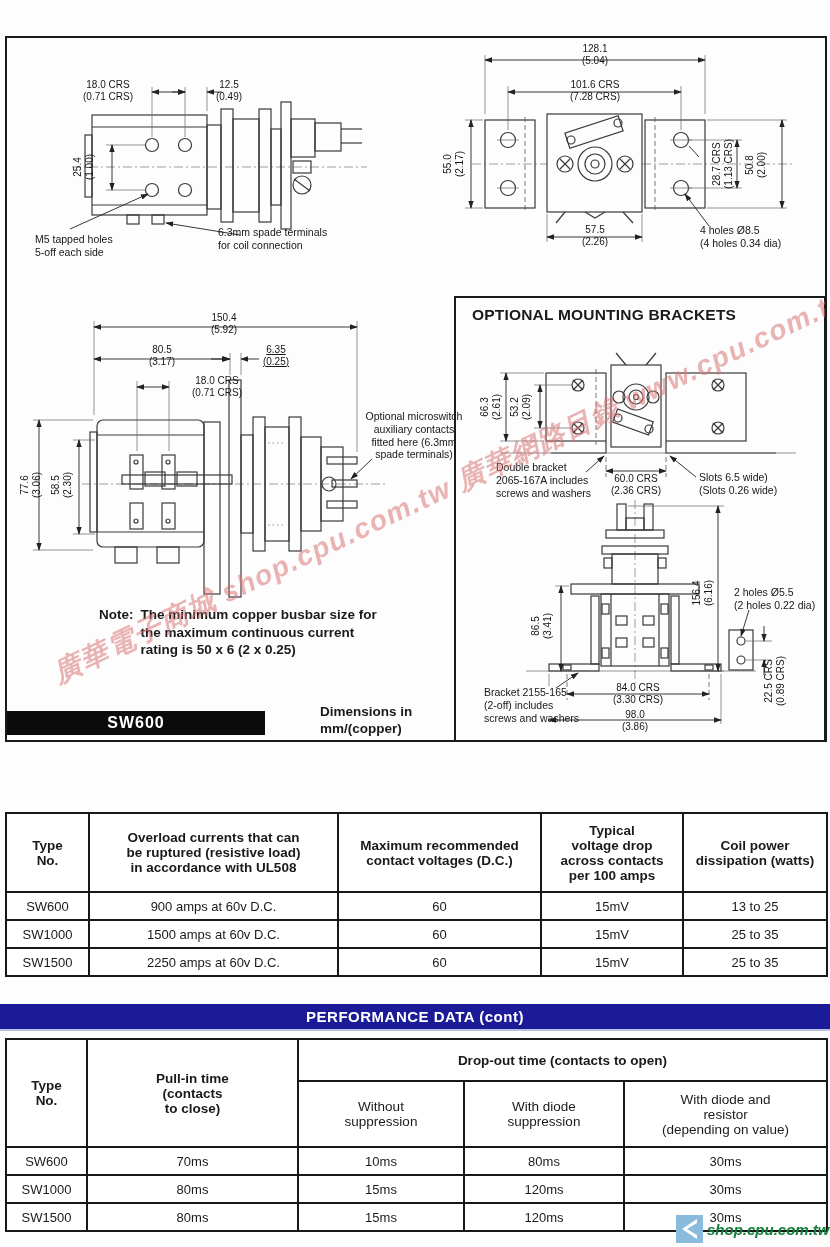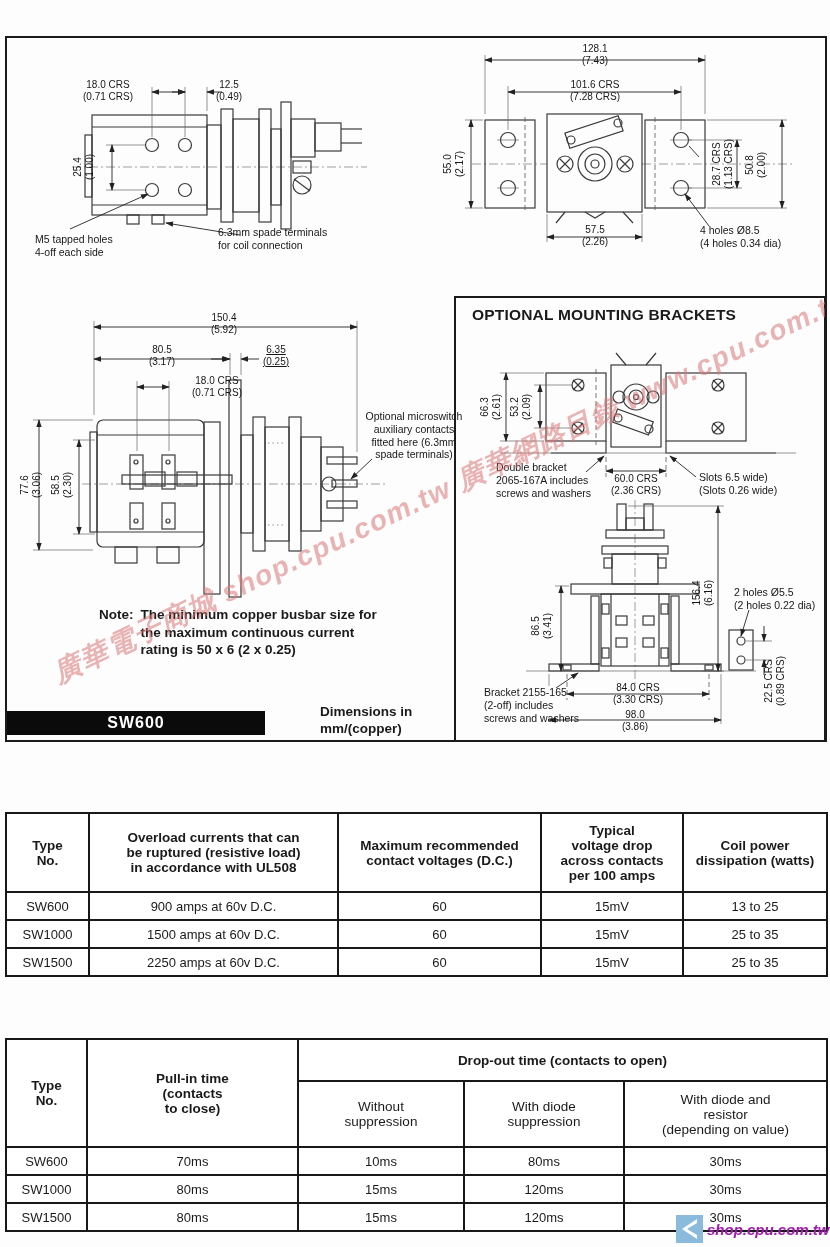--- a/index.html
+++ b/index.html
@@ -19,21 +19,21 @@
          line-height:24px;letter-spacing:1px;}
   .units{font-weight:bold;font-size:13.5px;line-height:1.25;white-space:pre-line;}
   table.dtab{border-collapse:collapse;table-layout:fixed;background:#fff;}
   table.dtab th,table.dtab td{border:2px solid #181818;text-align:center;vertical-align:middle;
          white-space:pre-line;padding:0 4px;}
   table.dtab th{font-weight:bold;font-size:13.5px;}
   table.dtab td{font-size:13px;}
   .wm{font-weight:bold;font-style:italic;font-size:28px;white-space:nowrap;letter-spacing:1.5px;
       color:rgba(216,118,118,0.55);transform:rotate(-25.5deg);transform-origin:0 50%;}
   .logo{display:flex;align-items:center;gap:4px;}
-  .logo .txt{font-style:italic;font-weight:bold;font-size:15px;color:#a21caf;}
+  .logo .txt{font-style:italic;font-weight:bold;font-size:15px;color:#15803d;}
   svg{display:block;}
   svg .ln{stroke:#3a3a3a;stroke-width:1.2;fill:none;}
   svg .fl{stroke:#3a3a3a;stroke-width:1.2;fill:#fdfdfd;}
   svg .dl{stroke:#222;stroke-width:0.9;fill:none;}
   svg .xl{stroke:#666;stroke-width:0.7;fill:none;}
   svg .cl{stroke:#777;stroke-width:0.7;fill:none;stroke-dasharray:9 3 2 3;}
   svg .dash{stroke:#555;stroke-width:0.8;fill:none;stroke-dasharray:5 3;}
 </style>
 </head>
 <body>
@@ -90,21 +90,21 @@
         <line class="dl" x1="38" y1="172" x2="116" y2="137" marker-end="url(#arA)"></line>
         <line class="dl" x1="208" y1="178" x2="134" y2="166" marker-end="url(#arA)"></line>
       </svg>
       <div class="abs dim" style="left:36px;top:22px;width:80px;">18.0 CRS
 (0.71 CRS)</div>
       <div class="abs dim" style="left:172px;top:22px;width:50px;">12.5
 (0.49)</div>
       <div class="abs dim rot" style="left:29px;top:98px;width:46px;height:24px;">25.4
 (1.00)</div>
       <div class="abs lbl" style="left:3px;top:176px;width:130px;">M5 tapped holes
-4-off each side</div>
+5-off each side</div>
       <div class="abs lbl" style="left:186px;top:169px;width:150px;">6.3mm spade terminals
 for coil connection</div>
     </div>
 
     <div class="abs" style="left:430px;top:4px;width:392px;height:225px;">
       <svg width="392" height="225" viewBox="0 0 392 225">
         <defs>
             <marker id="arB" markerWidth="9" markerHeight="8" refX="8" refY="3.5" orient="auto-start-reverse">
           <path d="M0,0.5 L9,3.5 L0,6.5 z" fill="#222"></path>
             </marker>
@@ -156,21 +156,21 @@
         <line class="dl" x1="345" y1="78" x2="345" y2="166" marker-start="url(#arB)" marker-end="url(#arB)"></line>
 
         <line class="xl" x1="110" y1="172" x2="110" y2="200"></line>
           <line class="xl" x1="205" y1="172" x2="205" y2="200"></line>
         <line class="dl" x1="110" y1="195" x2="205" y2="195" marker-start="url(#arB)" marker-end="url(#arB)"></line>
 
         <line class="dl" x1="272" y1="184" x2="248" y2="152" marker-end="url(#arB)"></line>
         <line class="dl" x1="252" y1="104" x2="262" y2="115"></line>
       </svg>
       <div class="abs dim" style="left:123px;top:1px;width:70px;">128.1
-(7.43)</div>
+(5.04)</div>
       <div class="abs dim" style="left:121px;top:37px;width:74px;">101.6 CRS
 (7.28 CRS)</div>
       <div class="abs dim rot" style="left:-6px;top:110px;width:46px;height:24px;">55.0
 (2.17)</div>
       <div class="abs dim rot" style="left:259px;top:109px;width:56px;height:26px;">28.7 CRS
 (1.13 CRS)</div>
       <div class="abs dim rot" style="left:297px;top:110px;width:46px;height:26px;">50.8
 (2.00)</div>
       <div class="abs dim" style="left:132px;top:182px;width:52px;">57.5
 (2.26)</div>
@@ -459,20 +459,21 @@
     <tr style="height:28px">
       <td>SW1500</td>
       <td>2250 amps at 60v D.C.</td>
       <td>60</td>
       <td>15mV</td>
       <td>25 to 35</td>
     </tr>
   </tbody>
     </table>
 
+  <div class="abs banner" style="left:0;top:1004px;width:830px;height:25px;">PERFORMANCE DATA (cont)</div>
 
   <table class="dtab abs" style="left:5px;top:1038px;width:821px;">
     <colgroup>
         <col style="width:81px">
         <col style="width:211px">
         <col style="width:166px">
         <col style="width:160px">
         <col style="width:203px">
       </colgroup>
     <tbody>

